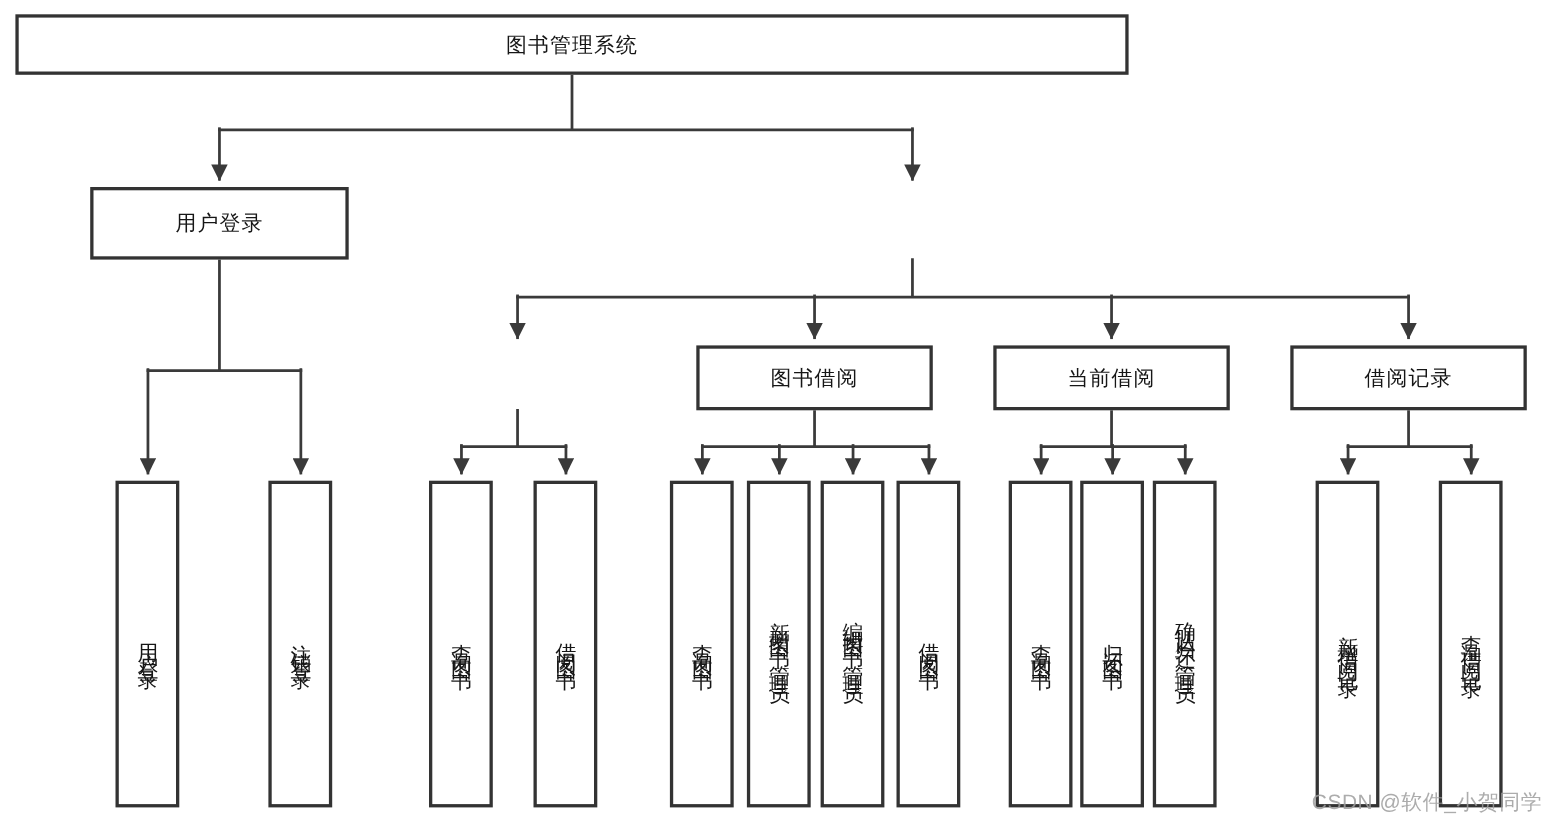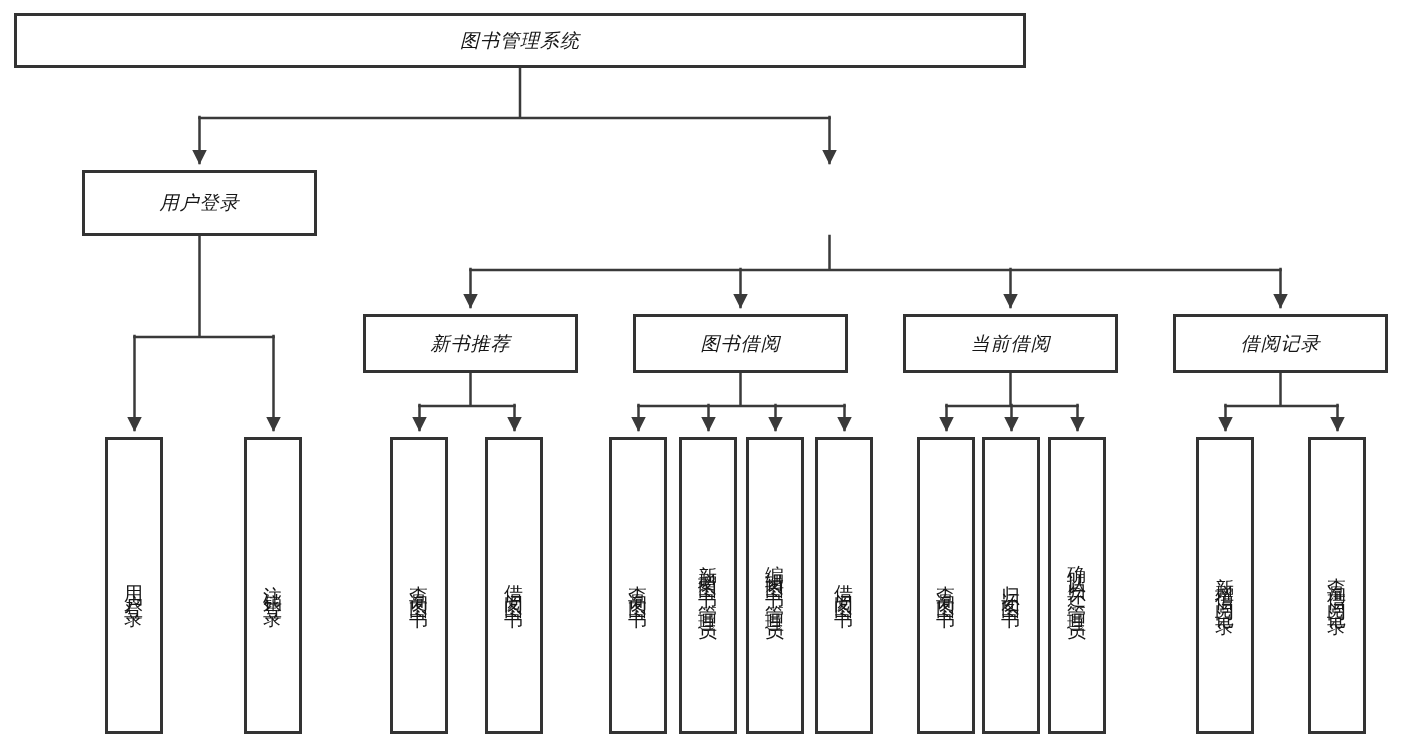--- a/index.html
+++ b/index.html
@@ -8,21 +8,21 @@
   }
   html,body{margin:0;padding:0;background:var(--bg);}
   body{width:1405px;height:747px;overflow:hidden;
        font-family:"Liberation Sans","DejaVu Sans",sans-serif;color:var(--text);}
   .canvas{position:relative;width:1405px;height:747px;background:var(--bg);}
   .connectors{position:absolute;left:0;top:0;z-index:1;}
   .connectors path,.connectors line{stroke:var(--line);stroke-width:2.5;fill:none;stroke-linecap:square;}
   .connectors .ah{fill:var(--line);stroke:none;}
   .node{position:absolute;box-sizing:border-box;background:var(--bg);
         border:3px solid var(--border);display:flex;align-items:center;justify-content:center;z-index:2;}
-  .hnode .lbl{font-size:19px;letter-spacing:1px;white-space:nowrap;font-style:italic;}
+  .hnode .lbl{font-size:19px;letter-spacing:1px;white-space:nowrap;}
   .vnode .lbl{writing-mode:vertical-rl;text-orientation:mixed;font-size:19px;
               letter-spacing:8px;line-height:1;}
   .watermark{position:absolute;right:3px;top:716px;z-index:10;font-size:19px;
              color:var(--watermark);opacity:.85;white-space:nowrap;letter-spacing:.5px;}
 </style>
 </head>
 <body>
 
 <div class="canvas">
 
@@ -75,23 +75,20 @@
   </svg>
 
   <div class="node hnode" style="left:14px;top:13px;width:1012px;height:55px">
     <span class="lbl">图书管理系统</span>
   </div>
 
   <div class="node hnode" style="left:82px;top:170px;width:235px;height:66px">
     <span class="lbl">用户登录</span>
   </div>
 
-  <div class="node hnode" style="left:363px;top:314px;width:215px;height:59px">
-    <span class="lbl">新书推荐</span>
-  </div>
   <div class="node hnode" style="left:903px;top:314px;width:215px;height:59px">
     <span class="lbl">当前借阅</span>
   </div>
   <div class="node hnode" style="left:633px;top:314px;width:215px;height:59px">
     <span class="lbl">图书借阅</span>
   </div>
   <div class="node hnode" style="left:1173px;top:314px;width:215px;height:59px">
     <span class="lbl">借阅记录</span>
   </div>
 
@@ -132,13 +129,14 @@
     <span class="lbl">确认归还（管理员）</span>
   </div>
 
   <div class="node vnode" style="left:1196px;top:437px;width:58px;height:297px">
     <span class="lbl">新增借阅记录</span>
   </div>
   <div class="node vnode" style="left:1308px;top:437px;width:58px;height:297px">
     <span class="lbl">查询借阅记录</span>
   </div>
 
+  <div class="watermark">CSDN @软件_小贺同学</div>
 </div>
 
 </body></html>

